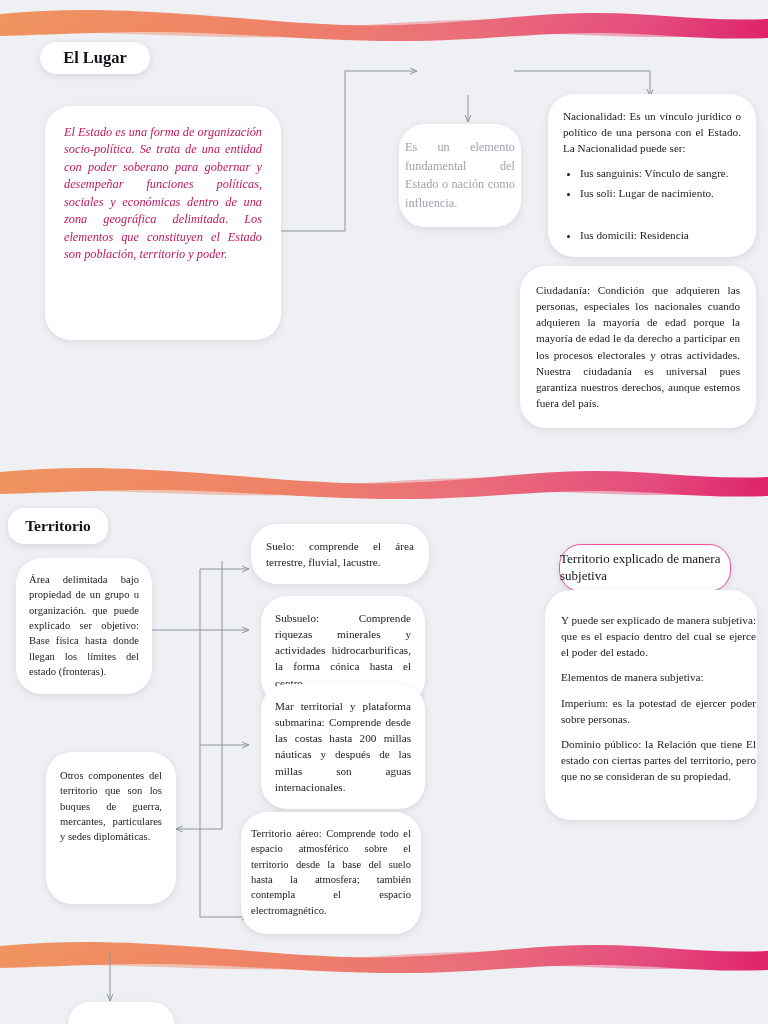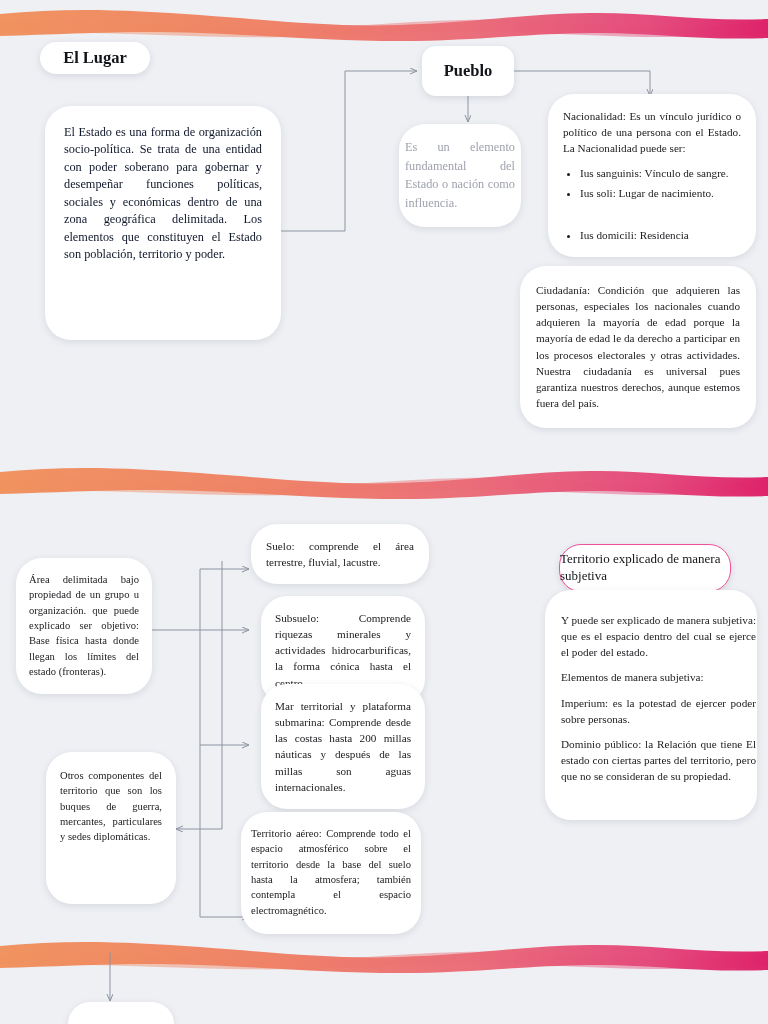--- a/index.html
+++ b/index.html
@@ -42,21 +42,21 @@
   .pill-pink{
     border:1.6px solid #f1509a;
     border-radius:22px;
     font-weight:normal;
     line-height:1.28;
     text-align:left;
     box-shadow:0 2px 6px rgba(150,120,140,.22);
   }
 
   
-  .t-body{font-size:12.3px;line-height:1.42;color:#0f172a;}
+  .t-body{font-size:12.3px;line-height:1.42;color:#be185d;font-style:italic;}
   .t-body-sm{font-size:11.2px;line-height:1.44;color:#1b1b1f;}
   .t-body-xs{font-size:10.6px;line-height:1.45;color:#1b1b1f;}
   .t-muted{font-size:12.3px;line-height:1.52;color:#9ea2ad;}
 
   ul.bul{margin:7px 0 0 0;padding-left:17px;}
   ul.bul li{margin:0 0 3px 0;}
   ul.bul li:last-child{margin-bottom:0;margin-top:26px;}
 
   
   .wires{position:absolute;left:0;top:0;width:768px;height:1024px;pointer-events:none;}
@@ -148,41 +148,41 @@
   </svg>
 
   <div class="pill" style="left:40px;top:42px;width:110px;height:32px;font-size:16.5px;">
     <span>El Lugar</span>
   </div>
 
   <div class="card" style="left:45px;top:106px;width:236px;min-height:234px;padding:18px 19px 18px 19px;">
     <p class="t-body just">El Estado es una forma de organización socio-política. Se trata de una entidad con poder soberano para gobernar y desempeñar funciones políticas, sociales y económicas dentro de una zona geográfica delimitada. Los elementos que constituyen el Estado son población, territorio y poder.</p>
   </div>
 
-  <div class="pill" style="left:422px;top:46px;width:92px;height:50px;font-size:16.5px;border-radius:14px;">
-    <span>Pueblo</span>
-  </div>
 
   <div class="card" style="left:399px;top:124px;width:122px;min-height:100px;padding:14px 6px;">
     <p class="t-muted just">Es un elemento fundamental del Estado o nación como influencia.</p>
   </div>
 
   <div class="card" style="left:548px;top:94px;width:208px;min-height:152px;padding:14px 15px;">
     <p class="t-body-sm just">Nacionalidad: Es un vínculo jurídico o político de una persona con el Estado. La Nacionalidad puede ser:</p>
     <ul class="bul t-body-sm">
       <li class="just">Ius sanguinis: Vínculo de sangre.</li>
       <li>Ius soli: Lugar de nacimiento.</li>
       <li>Ius domicili: Residencia</li>
     </ul>
   </div>
 
   <div class="card" style="left:520px;top:266px;width:236px;min-height:162px;padding:16px 16px;">
     <p class="t-body-sm just">Ciudadanía: Condición que adquieren las personas, especiales los nacionales cuando adquieren la mayoría de edad porque la mayoría de edad le da derecho a participar en los procesos electorales y otras actividades. Nuestra ciudadanía es universal pues garantiza nuestros derechos, aunque estemos fuera del país.</p>
   </div>
 
+  <div class="pill" style="left:8px;top:508px;width:100px;height:36px;font-size:15.5px;">
+    <span>Territorio</span>
+  </div>
 
   <div class="card" style="left:16px;top:558px;width:136px;min-height:130px;padding:14px 13px;">
     <p class="t-body-xs just">Área delimitada bajo propiedad de un grupo u organización. que puede explicado ser objetivo: Base física hasta donde llegan los límites del estado (fronteras).</p>
   </div>
 
   <div class="card" style="left:46px;top:752px;width:130px;min-height:152px;padding:16px 14px;">
     <p class="t-body-xs just">Otros componentes del territorio que son los buques de guerra, mercantes, particulares y sedes diplomáticas.</p>
   </div>
 
   <div class="card" style="left:251px;top:524px;width:178px;min-height:56px;padding:14px 15px;">

